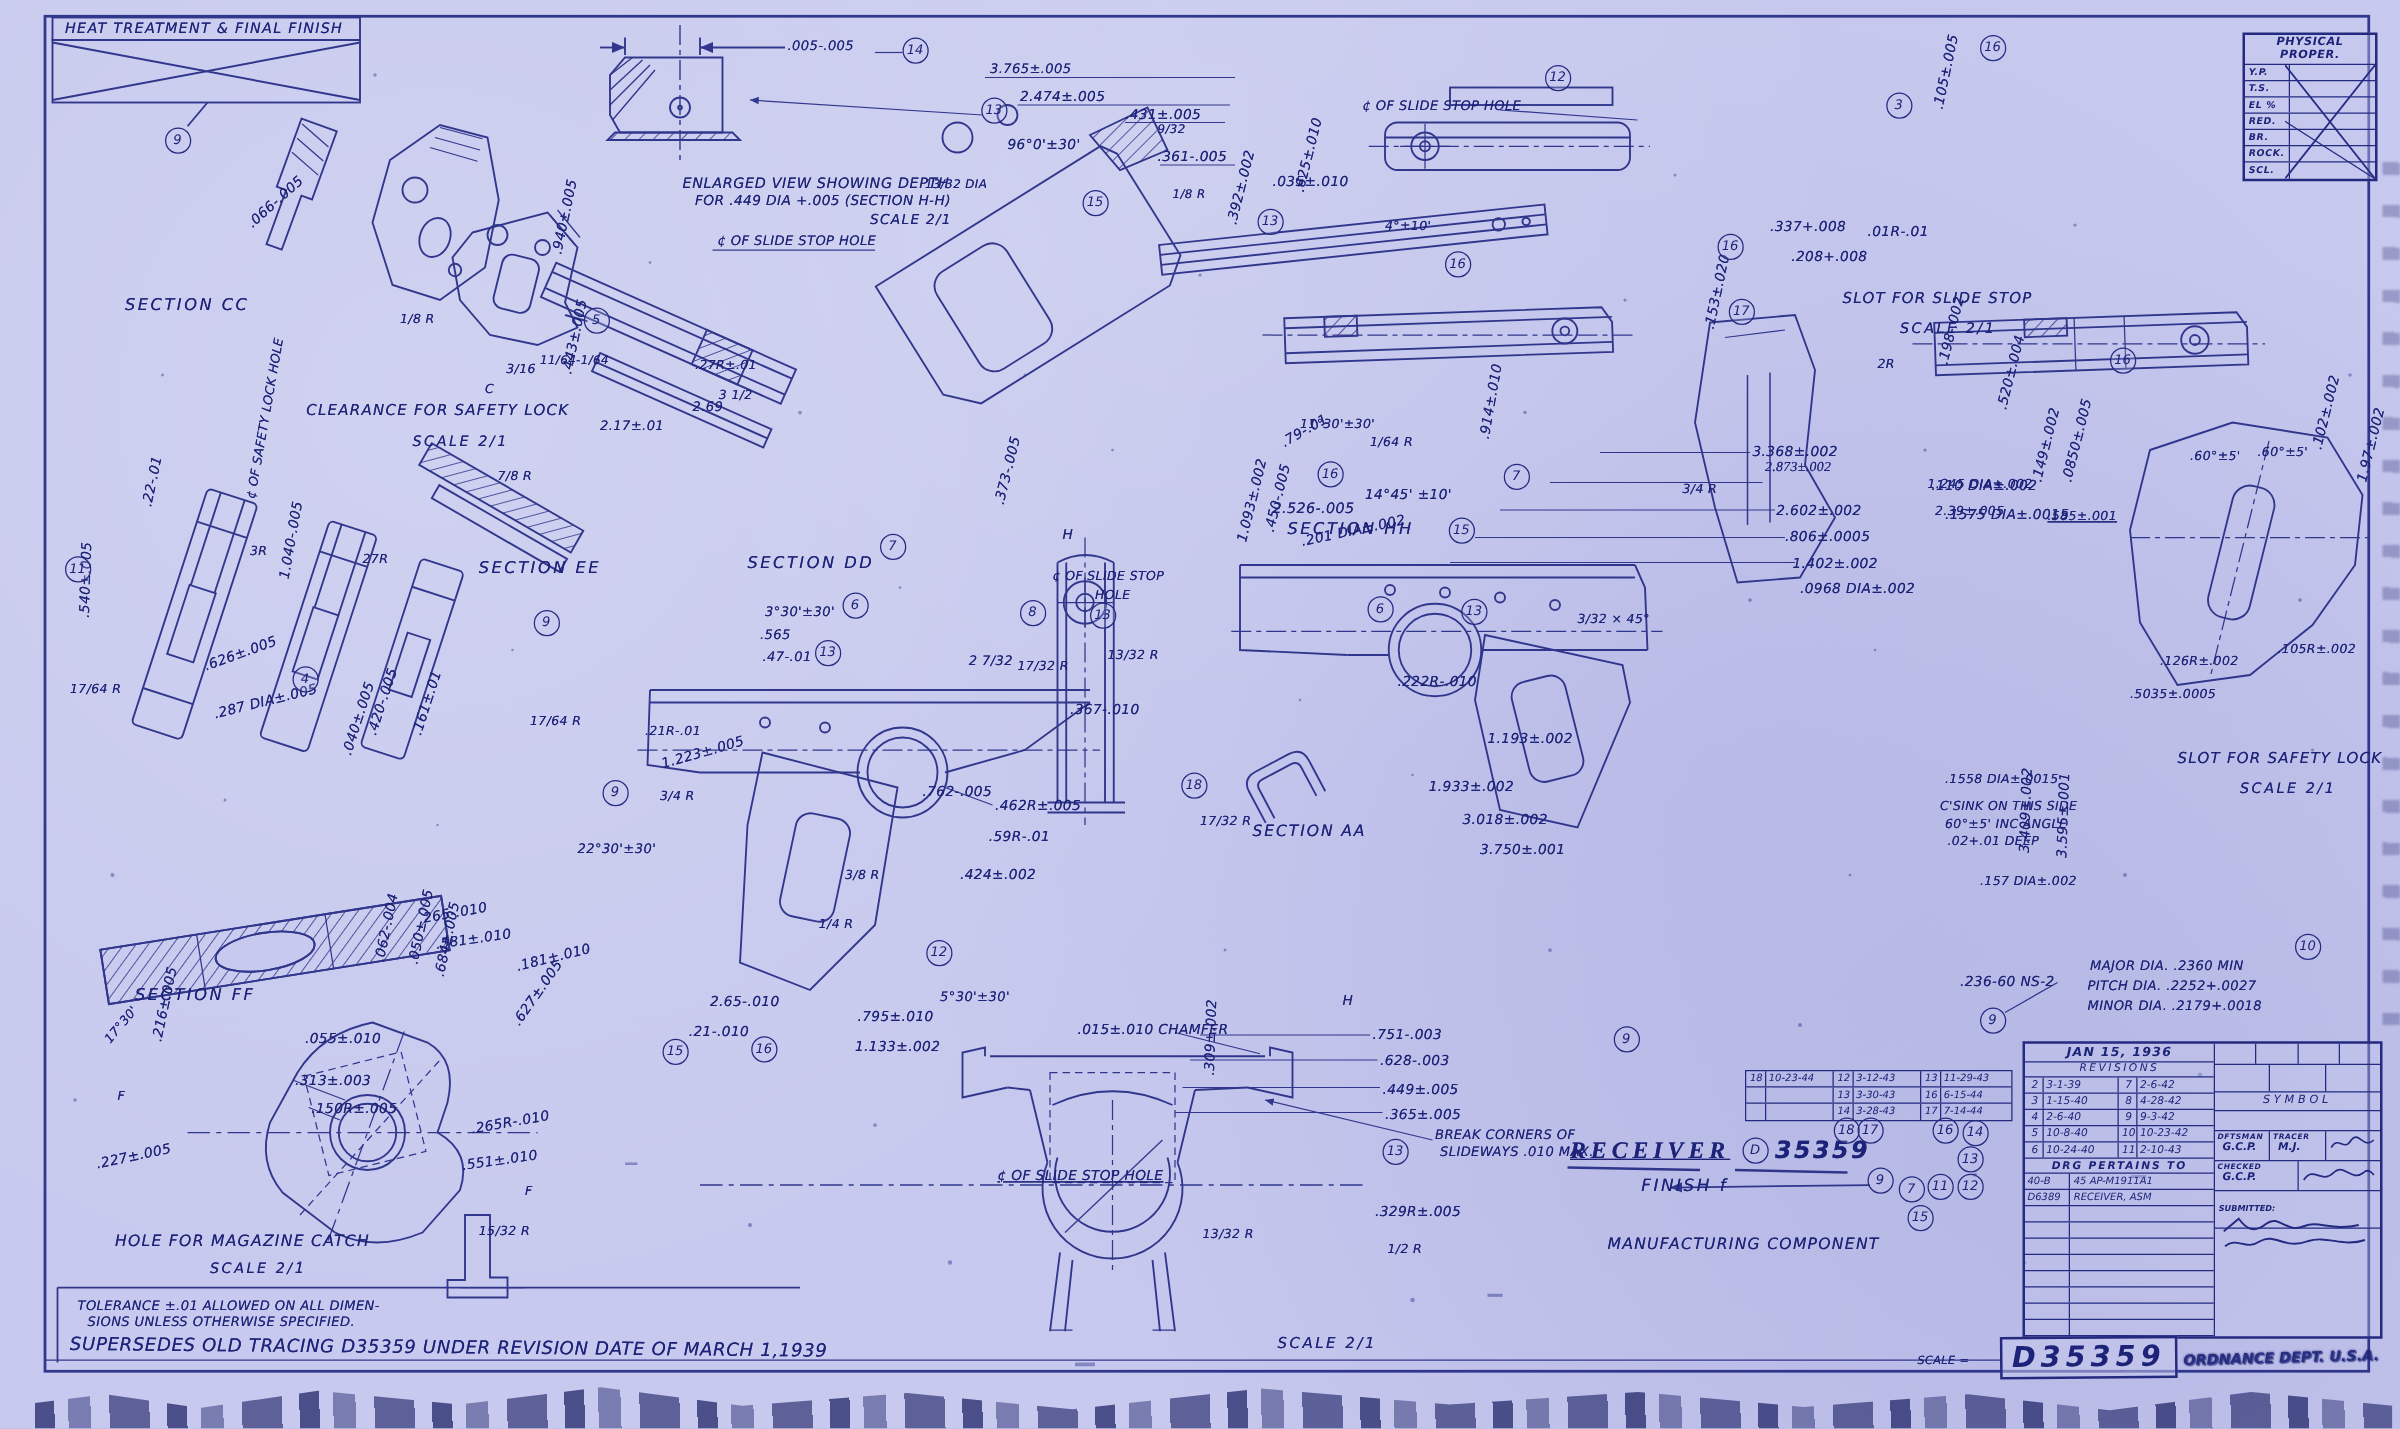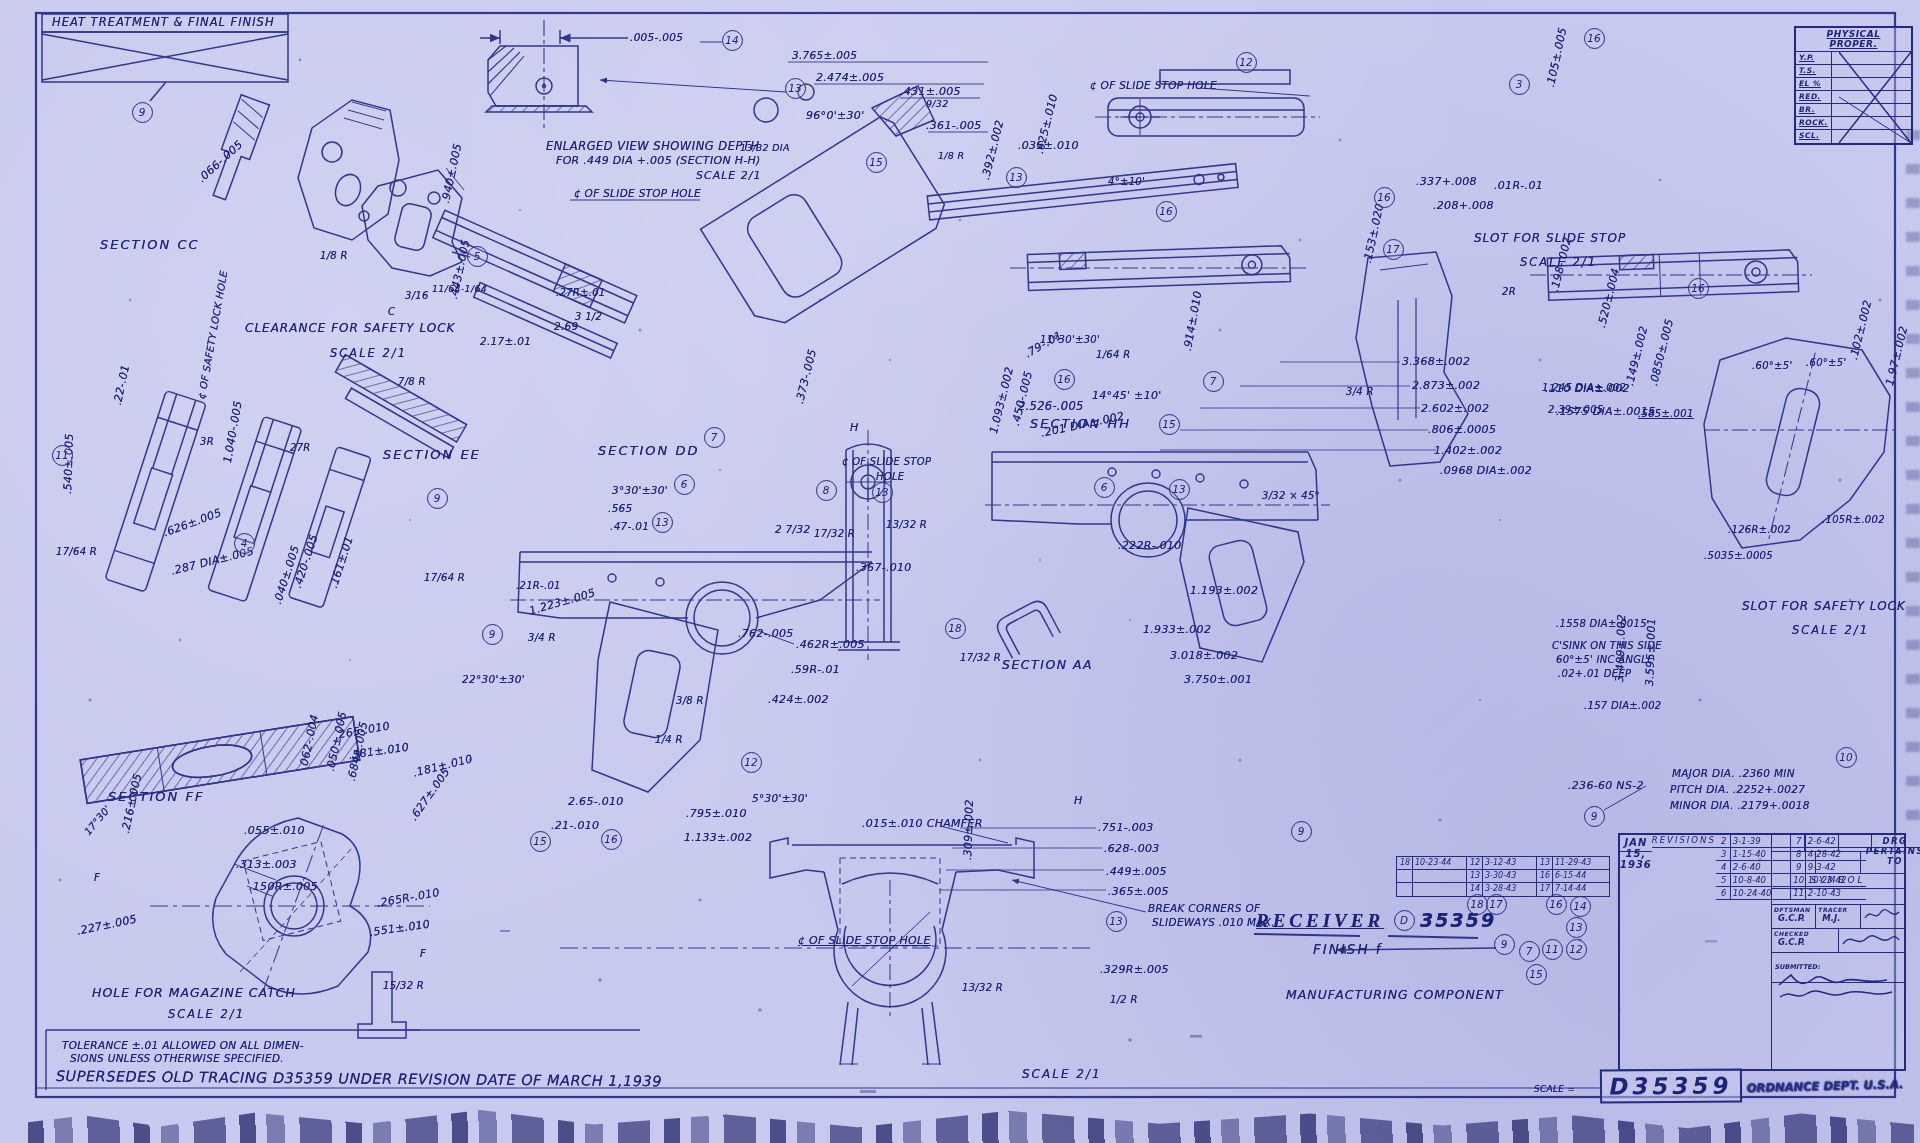--- a/index.html
+++ b/index.html
@@ -17,41 +17,41 @@
   .lbl{position:absolute;font-style:italic;font-size:11px;white-space:nowrap;
     letter-spacing:.3px;line-height:1.12;transform-origin:0 0;color:#1d2378;
     text-shadow:0 0 .5px rgba(29,35,120,.8);}
   .balloon{position:absolute;width:21px;height:21px;border:1.6px solid #232a80;
     border-radius:50%;display:flex;align-items:center;justify-content:center;
     font-size:10.5px;font-style:italic;box-sizing:border-box;z-index:3;
     background:rgba(199,201,238,.25);}
   
   .blk{position:absolute;z-index:4;box-sizing:border-box;font-style:italic;}
   .blk *{box-sizing:border-box;}
-  #phys-table{left:1794px;top:26px;width:119px;border:2px solid #232a80;background:rgba(199,201,238,.4);text-decoration:underline;}
+  #phys-table{left:1794px;top:26px;width:108px;border:2px solid #232a80;background:rgba(199,201,238,.4);}
   #phys-table .pt-title{border-bottom:1.4px solid #232a80;text-align:center;
     font-size:9px;font-weight:bold;line-height:1.15;padding:1px 0;letter-spacing:.5px;}
   .pt-row{display:flex;height:13px;border-bottom:1.2px solid #232a80;}
   .pt-row:last-child{border-bottom:none;}
   .pt-lab{width:36px;border-right:1.2px solid #232a80;font-size:7.5px;font-weight:bold;
     padding:1px 2px 0 3px;letter-spacing:.5px;}
   .pt-val{flex:1;position:relative;}
   #phys-cross{position:absolute;right:0;top:24px;z-index:5;}
   #mini-rev{left:1396px;top:856px;width:214px;border:1.6px solid #232a80;}
   .mr-row{display:flex;height:13px;border-bottom:1.2px solid #232a80;}
   .mr-row:last-child{border-bottom:none;}
   .mr-row span{display:block;border-right:1.2px solid #232a80;font-size:8px;
     overflow:hidden;white-space:nowrap;padding:1px 1px 0 2px;}
   .mr-row span:nth-child(odd){width:16px;text-align:center;}
   .mr-row span:nth-child(even){width:54px;}
   .mr-row span:last-child{border-right:none;width:56px;}
   
   #title-block{left:1618px;top:833px;width:288px;height:238px;border:2.2px solid #232a80;
     display:flex;background:rgba(199,201,238,.35);}
-  .tb-left{width:152px;border-right:1.6px solid #232a80;display:flex;flex-direction:row;}
+  .tb-left{width:152px;border-right:1.6px solid #232a80;display:flex;flex-direction:column;}
   .tb-right{flex:1;display:flex;flex-direction:column;}
   .tb-date{height:17px;border-bottom:1.2px solid #232a80;font-size:10px;font-weight:bold;
     text-align:center;letter-spacing:1px;padding-top:2px;}
   .tb-revlab{height:13px;border-bottom:1.2px solid #232a80;font-size:8.5px;
     text-align:center;letter-spacing:2px;}
   .tb-revrow{display:flex;height:13px;border-bottom:1.2px solid #232a80;font-size:8.5px;}
   .tb-revrow span{display:block;border-right:1.2px solid #232a80;padding:1px 0 0 2px;overflow:hidden;white-space:nowrap;}
   .tb-revrow span:nth-child(1),.tb-revrow span:nth-child(3){width:15px;text-align:center;}
   .tb-revrow span:nth-child(2){width:60px;}
   .tb-revrow span:nth-child(4){width:60px;border-right:none;}
@@ -494,21 +494,21 @@
       <div class="lbl" style="left: 1884px; top: 384px; transform: rotate(-76deg);">1.97±.002</div>
       <div class="lbl" style="left: 1728px; top: 524px; font-size: 10px;">.126R±.002</div>
       <div class="lbl" style="left: 1704px; top: 550px; font-size: 10px;">.5035±.0005</div>
       <div class="lbl" style="left: 1822px; top: 514px; font-size: 10px;">.105R±.002</div>
       <div class="lbl" style="left: 1742px; top: 600px; font-size: 12px; letter-spacing: 1px;">SLOT FOR SAFETY LOCK</div>
       <div class="lbl" style="left: 1792px; top: 624px; font-size: 11.5px; letter-spacing: 2px;">SCALE 2/1</div>
       <div class="lbl" style="left: 988px; top: 432px; transform: rotate(-76deg);">1.093±.002</div>
       <div class="lbl" style="left: 1010px; top: 424px; transform: rotate(-76deg);">.450-.005</div>
       <div class="lbl" style="left: 1040px; top: 428px; transform: rotate(-12deg);">.201 DIA±.002</div>
       <div class="lbl" style="left: 1402px; top: 356px;">3.368±.002</div>
-      <div class="lbl" style="left: 1412px; top: 380px;">2.873±.002</div>
+      <div class="lbl" style="left: 1412px; top: 368px; font-family: Liberation Serif, serif;">2.873±.002</div>
       <div class="lbl" style="left: 1421px; top: 403px;">2.602±.002</div>
       <div class="lbl" style="left: 1428px; top: 424px;">.806±.0005</div>
       <div class="lbl" style="left: 1434px; top: 445px;">1.402±.002</div>
       <div class="lbl" style="left: 1440px; top: 465px;">.0968 DIA±.002</div>
       <div class="lbl" style="left: 1545px; top: 383px;">.110 DIA±.002</div>
       <div class="lbl" style="left: 1556px; top: 406px;">.1575 DIA±.0015</div>
       <div class="lbl" style="left: 1262px; top: 490px; font-size: 10px;">3/32 × 45°</div>
       <div class="lbl" style="left: 1118px; top: 540px;">.222R-.010</div>
       <div class="lbl" style="left: 1190px; top: 585px;">1.193±.002</div>
       <div class="lbl" style="left: 1143px; top: 624px;">1.933±.002</div>

